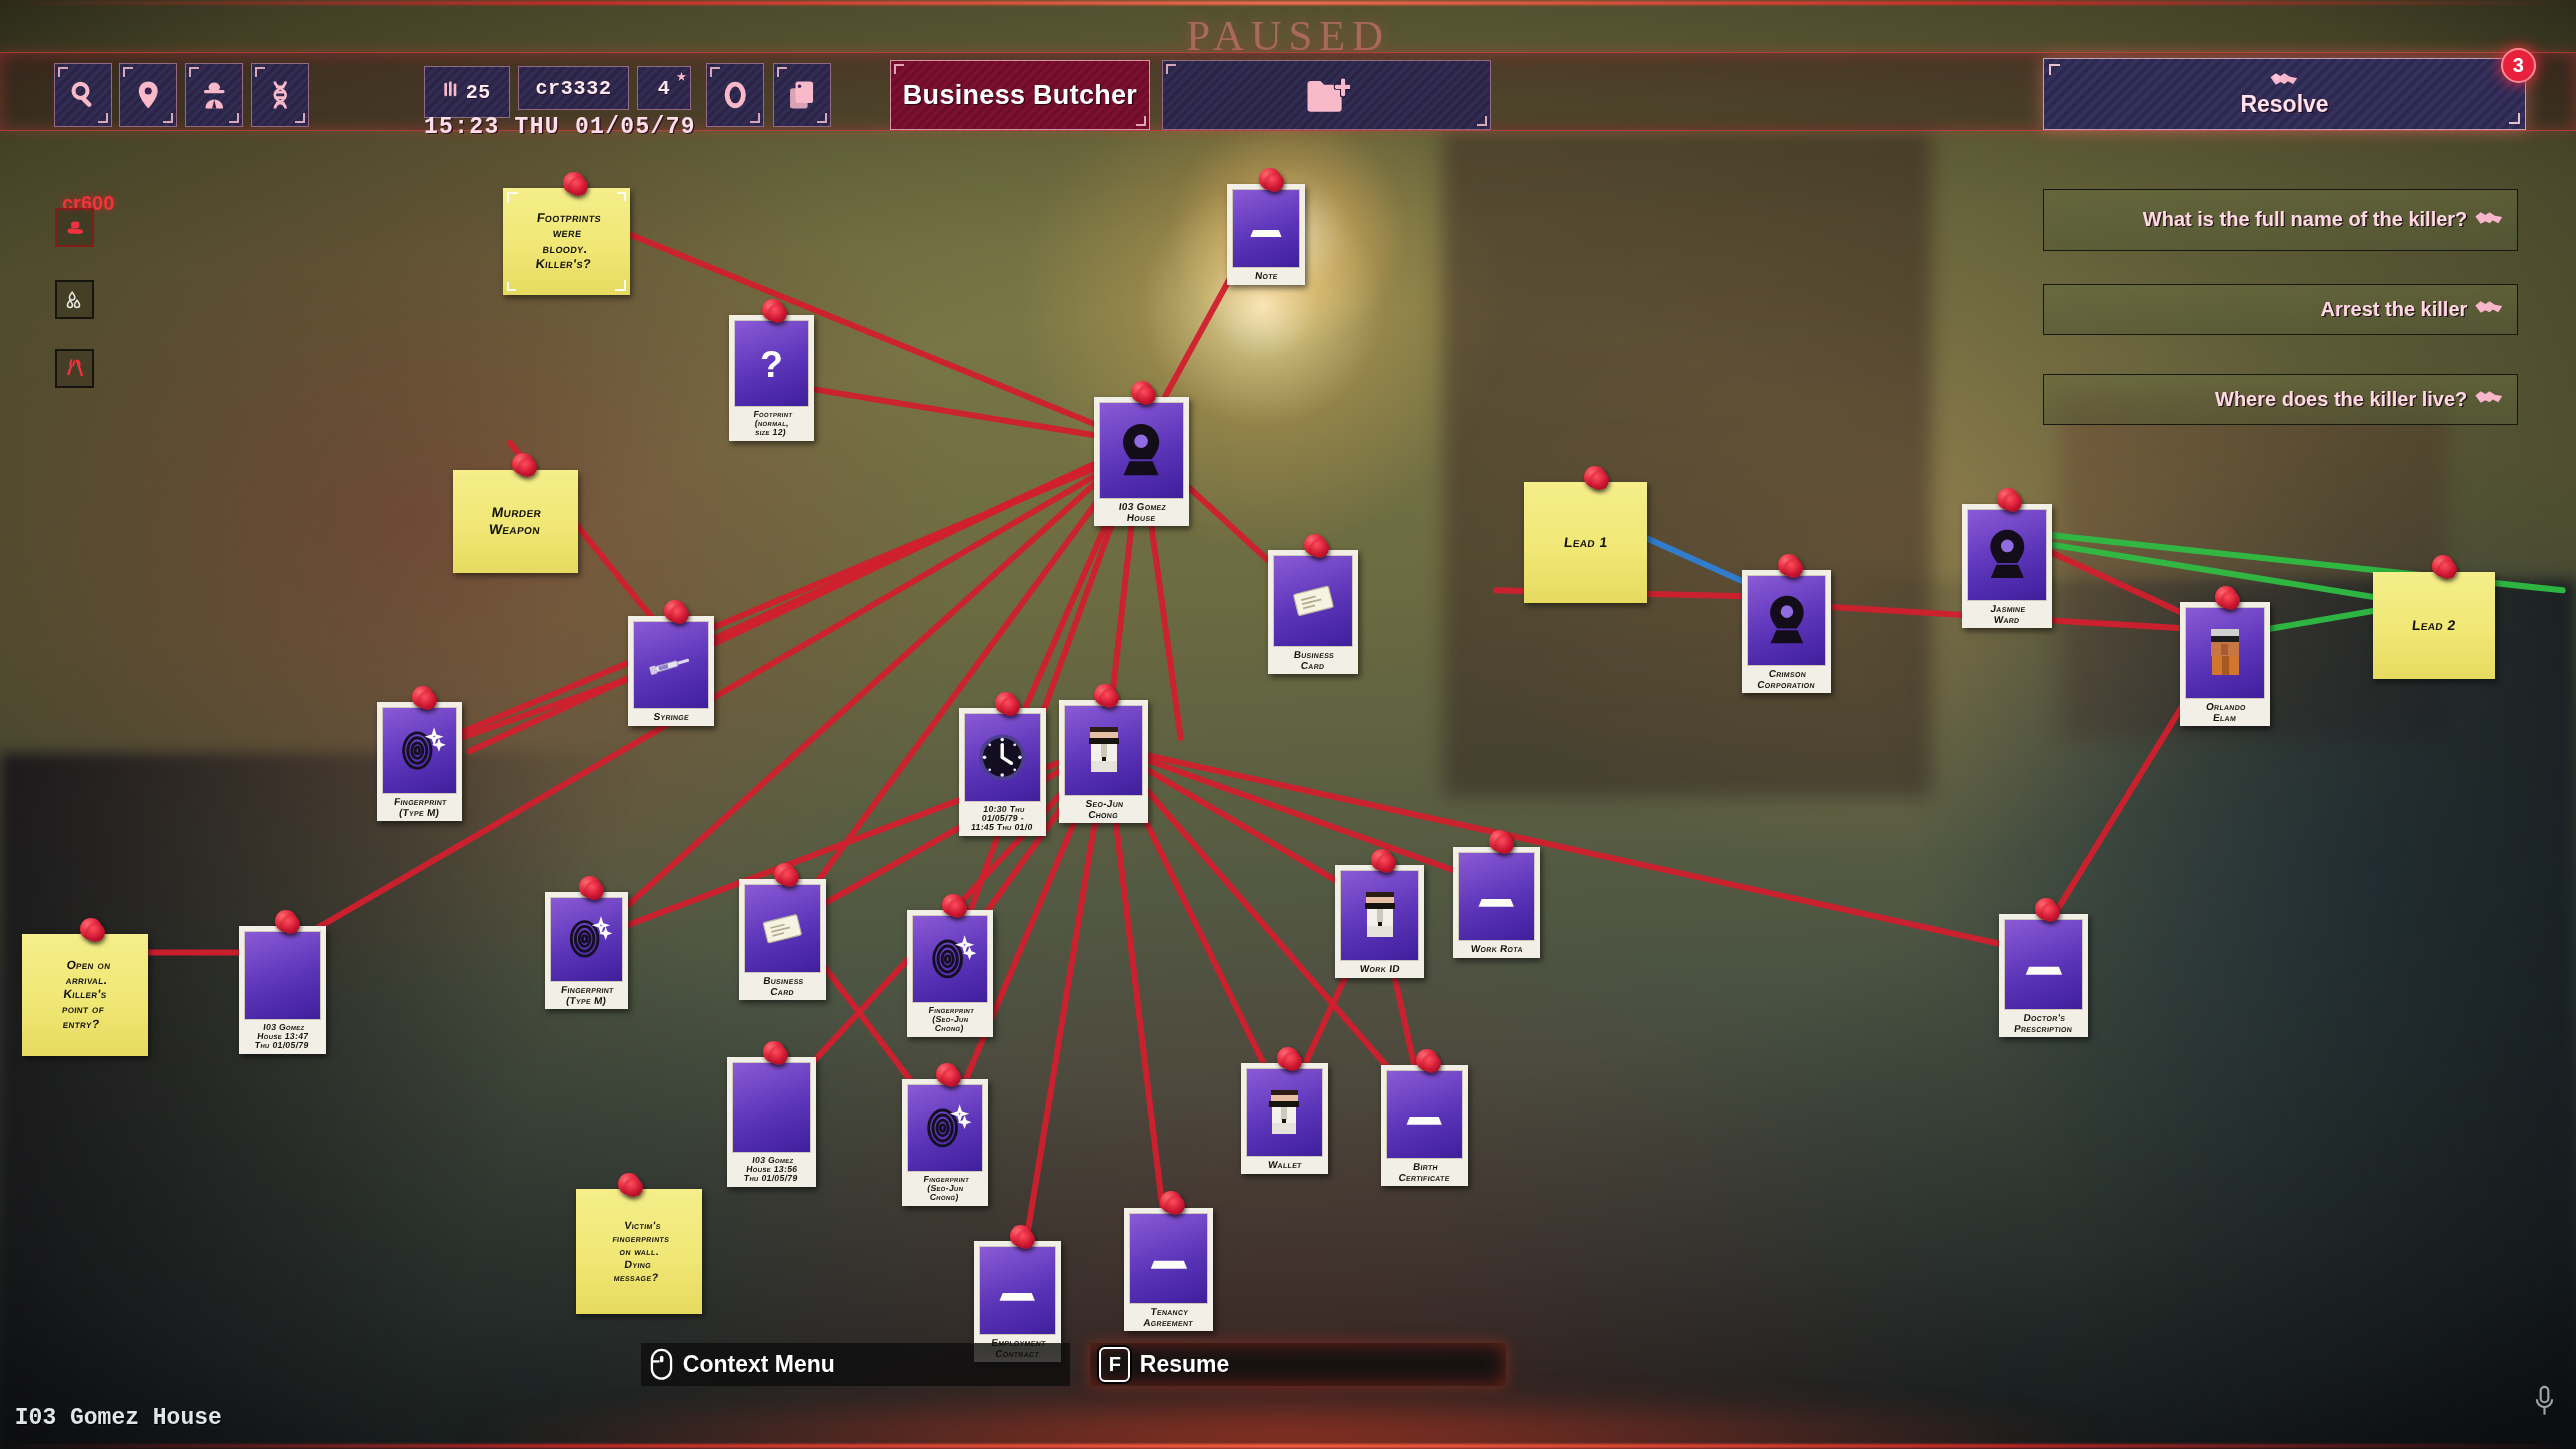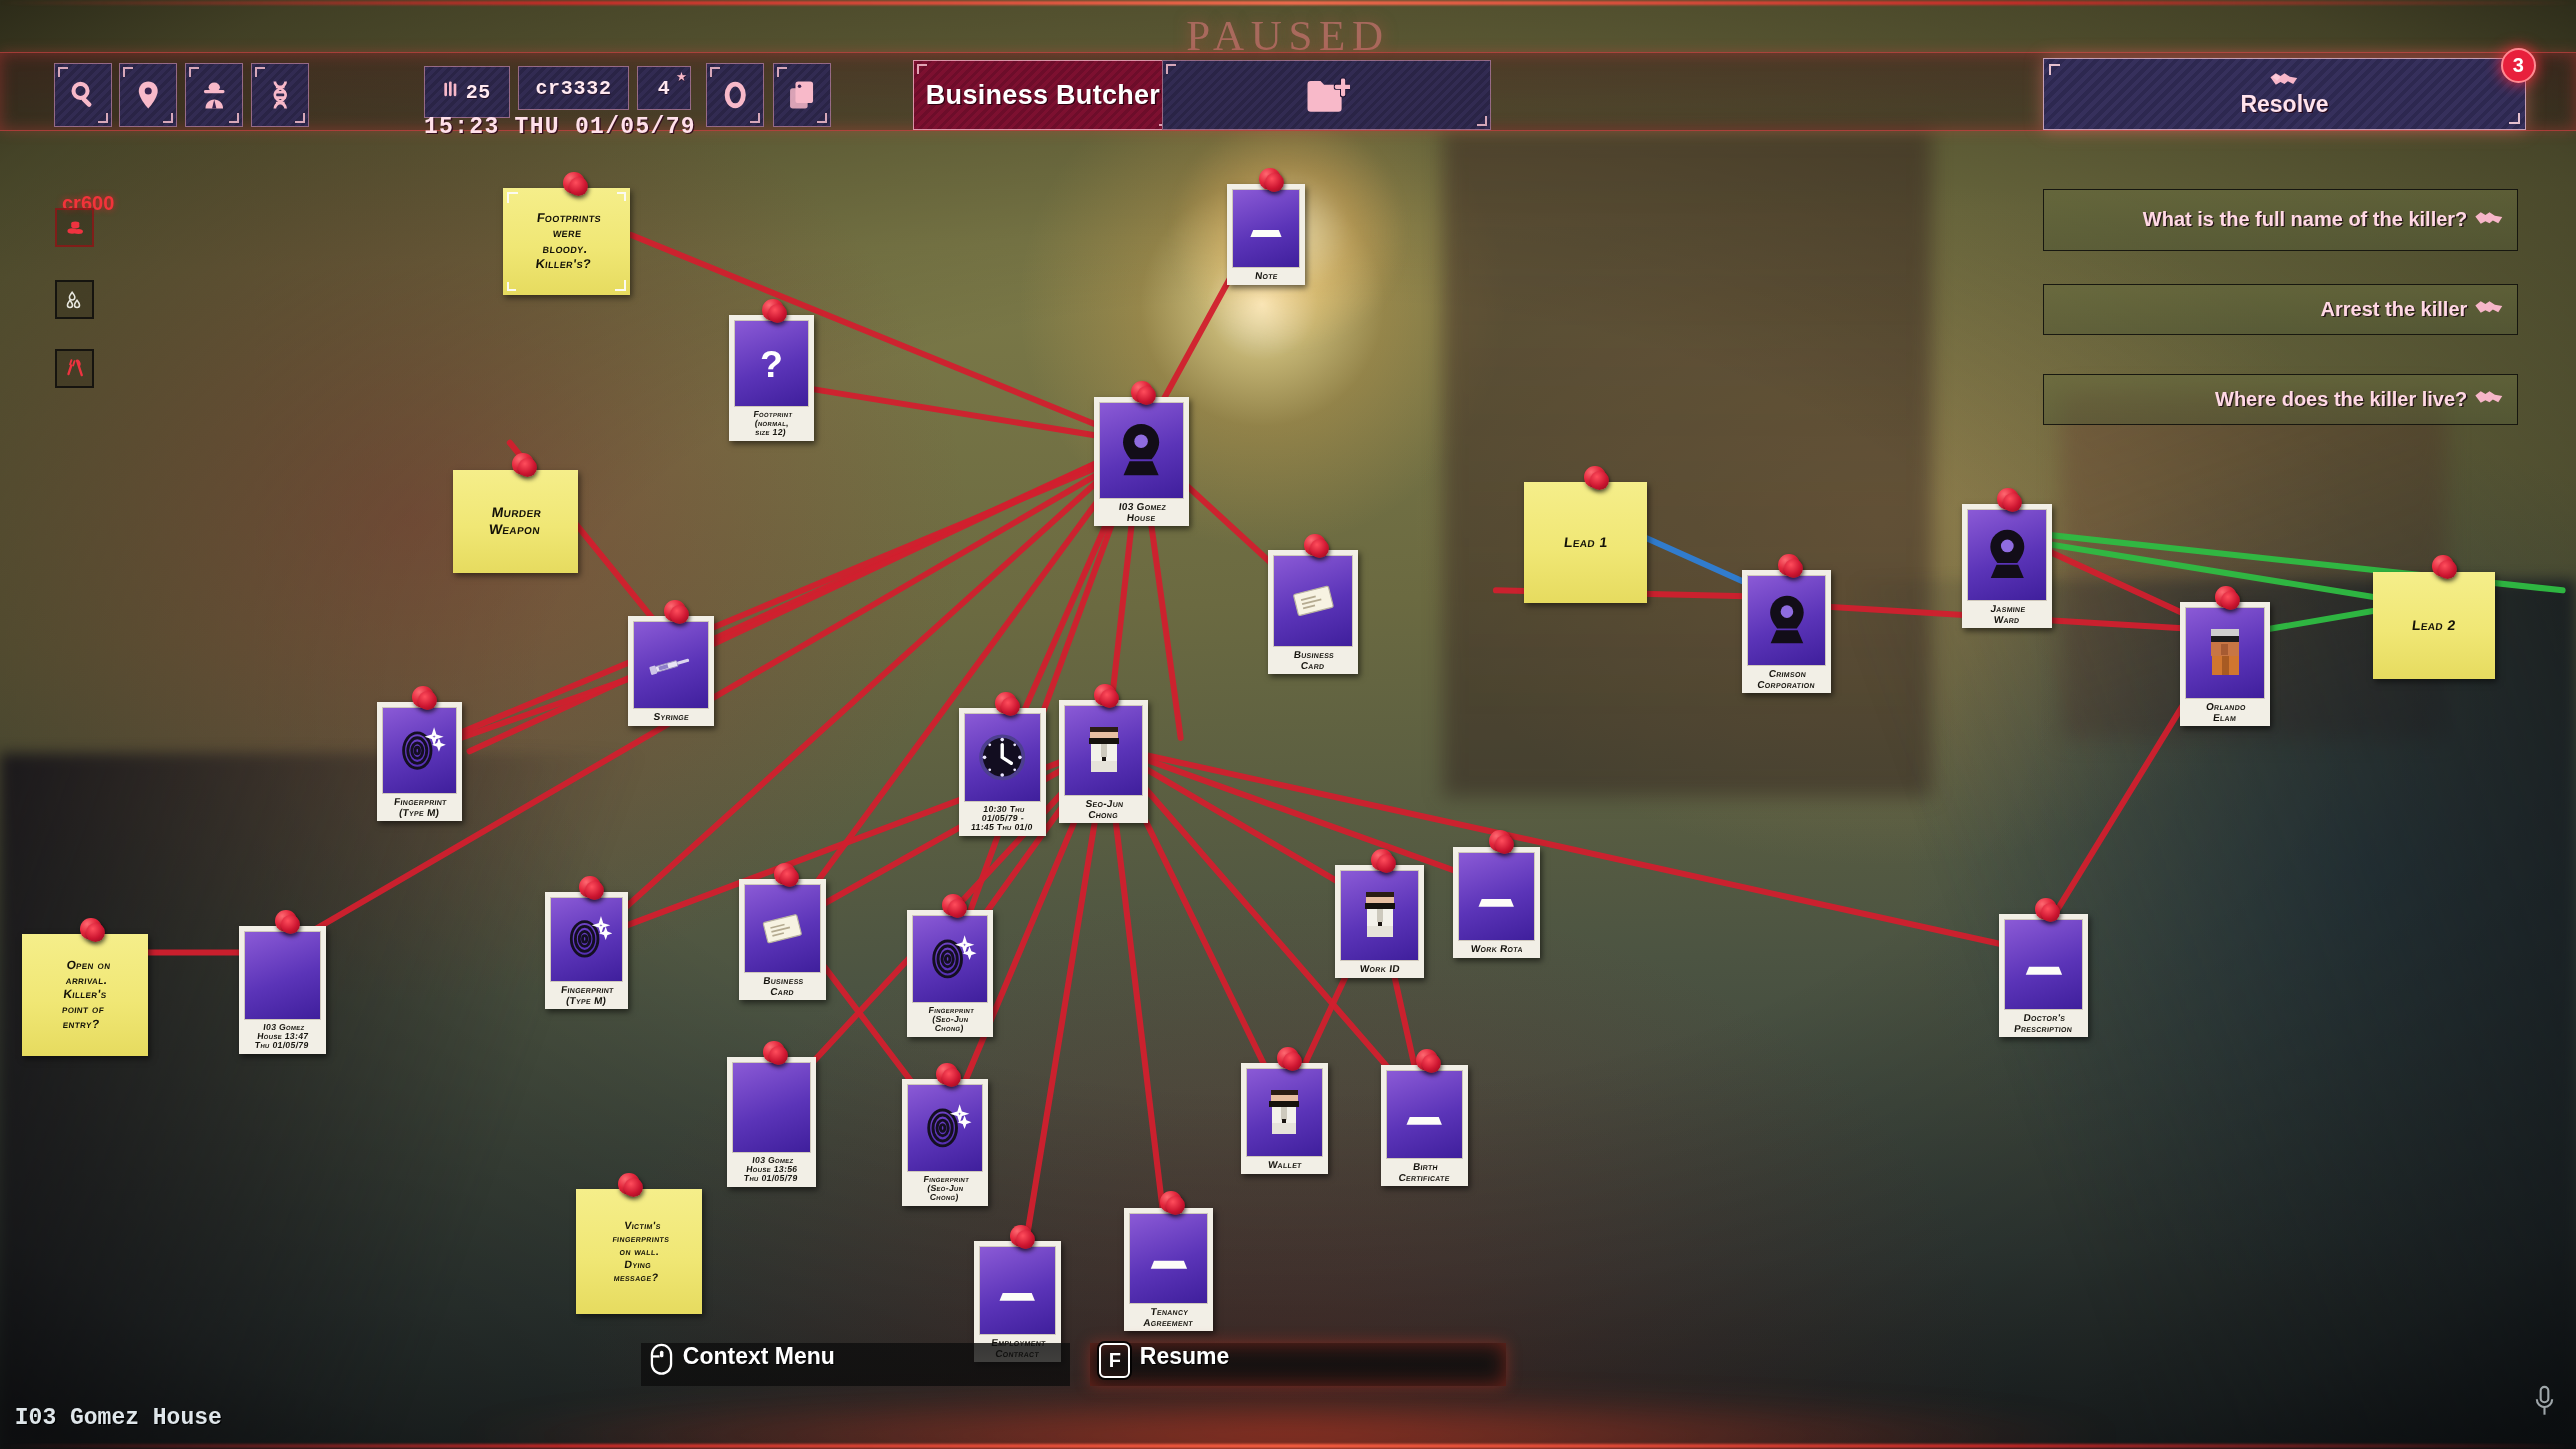--- a/index.html
+++ b/index.html
@@ -98,21 +98,20 @@
   }
   .tile::before, .tile::after {
     content: ""; position: absolute; width: 8px; height: 8px;
     border-color: rgba(245,190,205,0.85); border-style: solid;
   }
   .tile::before { left: 3.4px; top: 3.4px; border-width: 2px 0 0 2px; }
   .tile::after  { right: 3.4px; bottom: 3.4px; border-width: 0 2px 2px 0; }
   .tile.red {
     background: repeating-linear-gradient(135deg, #7d1030 0px, #7d1030 3.4px, #6d0d2a 3.4px, #6d0d2a 6.7px);
     border-color: rgba(255,200,215,0.72);
-    margin-left: 23px;
   }
   .tile .glyph { width: 58%; height: 58%; }
   .tile .glyph svg { width: 100%; height: 100%; display: block; }
 
   .stat {
     position: absolute;
     background: repeating-linear-gradient(135deg, #322b52 0px, #322b52 3.4px, #2a2446 3.4px, #2a2446 6.7px);
     border: 1.3px solid rgba(235,160,180,0.55);
     display: flex; align-items: center; justify-content: center;
     gap: 6.7px;
@@ -293,21 +292,21 @@
     width: 19px; height: 19px; border-radius: 50%;
     background: radial-gradient(circle at 36% 30%, #ff4d5c 0%, #cc1530 55%, #870a1c 100%);
     box-shadow: 1.3px 2.7px 4px rgba(0,0,0,0.5);
   }
 
   
   .hudbar {
     position: absolute;
     height: 43px;
     background: linear-gradient(180deg, rgba(14,14,14,0.82), rgba(10,10,10,0.72));
-    display: flex; align-items: flex-start;
+    display: flex; align-items: center;
     padding-left: 9.4px;
     gap: 9.4px;
   }
   .hudbar.glow { box-shadow: 0 0 20px rgba(220,60,40,0.45) inset, 0 0 14.8px rgba(200,50,35,0.45); }
   .hud-label {
     color: #fff; font-weight: bold; font-size: 23px;
     font-family: "Liberation Sans", sans-serif;
     text-shadow: 1.3px 1.3px 0 rgba(0,0,0,0.9);
     white-space: nowrap;
   }

